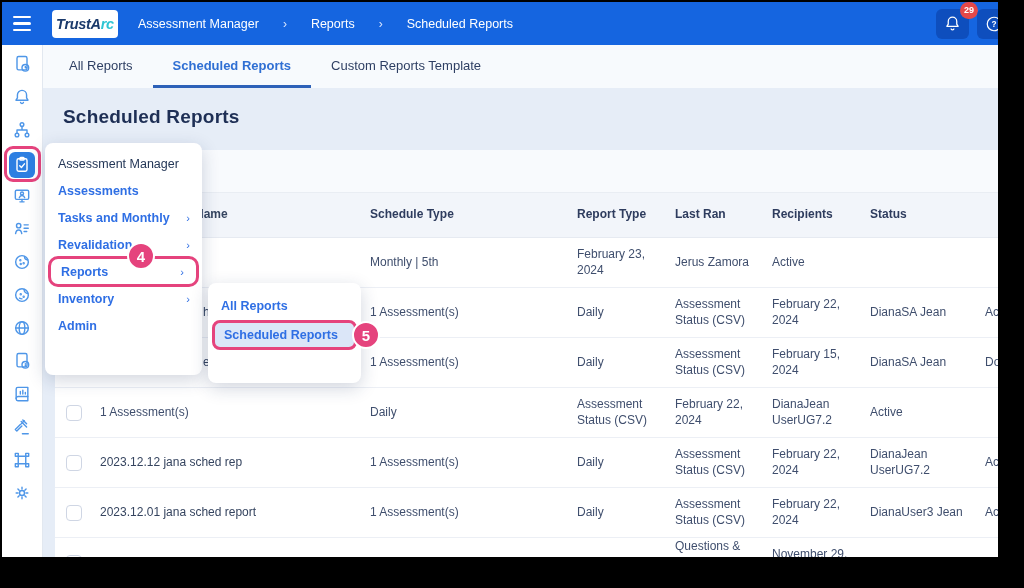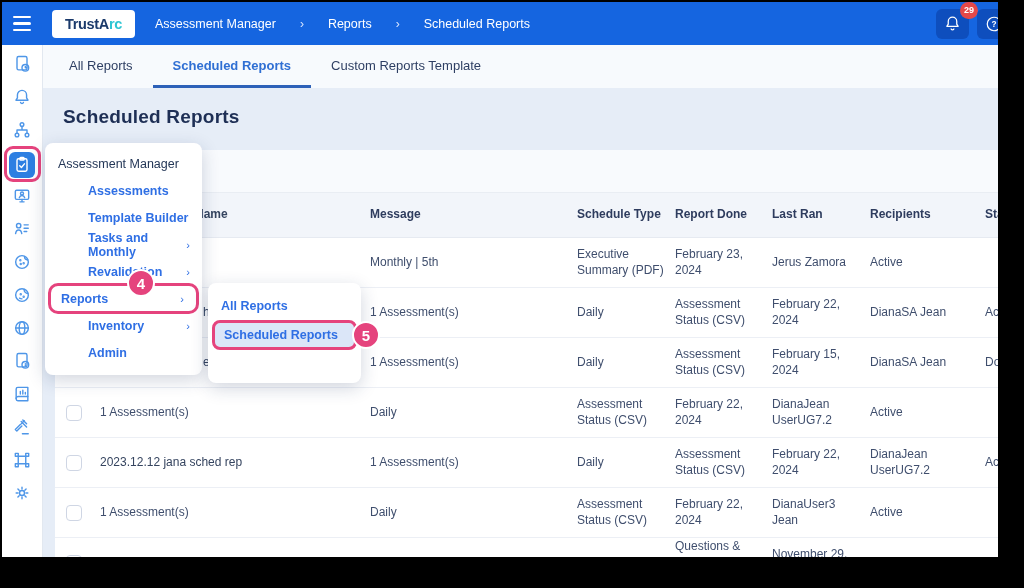--- a/index.html
+++ b/index.html
@@ -3,21 +3,21 @@
 <meta charset="utf-8">
 <style>
   * { margin:0; padding:0; box-sizing:border-box; }
   html,body { width:1024px; height:588px; background:#000; font-family:"Liberation Sans", sans-serif; overflow:hidden; }
   #app { position:absolute; left:2px; top:2px; width:996px; height:555px; background:#e6edf7; overflow:hidden; }
 
   
   .topbar { position:absolute; left:0; top:0; width:100%; height:43px; background:#1565e0; display:flex; align-items:center; z-index:30; }
   .hamburger { width:40px; height:43px; display:flex; flex-direction:column; justify-content:center; align-items:center; gap:4px; cursor:pointer; }
   .hamburger i { display:block; width:18px; height:2.4px; background:#fff; border-radius:2px; }
-  .logo { margin-left:10px; background:#fff; border-radius:4px; width:83px; height:28px; display:flex; align-items:center; justify-content:center; font-weight:bold; font-size:14.5px; letter-spacing:-0.3px; }
+  .logo { margin-left:10px; background:#fff; border-radius:4px; width:66px; height:28px; display:flex; align-items:center; justify-content:center; font-weight:bold; font-size:14.5px; letter-spacing:-0.3px;font-style:italic; }
   .logo .p1 { color:#1b3a6b; } .logo .p2 { color:#2ec5d3; }
   .crumbs { margin-left:20px; display:flex; align-items:center; gap:24px; color:#fff; font-size:12.5px; }
   .crumbs .sep { font-size:12px; color:#d6e4ff; }
   .top-right { position:absolute; right:0; top:0; height:43px; display:flex; align-items:center; }
   .icon-btn { position:relative; width:33px; height:30px; background:rgba(10,60,160,.55); border-radius:6px; display:flex; align-items:center; justify-content:center; margin-right:8px; cursor:pointer; }
   .icon-btn.help { margin-right:-12px; background:rgba(10,60,160,.55); }
   .badge-red { position:absolute; top:-7px; right:-9px; min-width:18px; height:17px; border-radius:9px; background:#e54848; color:#fff; font-size:9px; font-weight:bold; display:flex; align-items:center; justify-content:center; padding:1px 3px; }
 
   
   .sidebar { position:absolute; left:0; top:43px; width:41px; bottom:0; background:#fff; border-right:1px solid #e2e8f0; z-index:5; display:flex; flex-direction:column; align-items:center; padding-top:4px; }
@@ -43,21 +43,21 @@
   .thead .c-name { padding-left:95px; }
   .trow { height:50px; background:#fff; border-bottom:1px solid #eceff5; font-size:12px; color:#3f4e6d; }
   .trow .cell { padding-right:10px; line-height:1.3; }
   .cb { width:16px; height:16px; border:1.5px solid #cfd6e4; border-radius:4px; background:#fff; margin-left:11px; cursor:pointer; }
   .c-name { color:#35445f; }
   .frag { display:inline-block; padding-left:103px; }
 
   
   .menu { position:absolute; left:43px; top:141px; width:157px; height:232px; background:#fff; border-radius:8px; box-shadow:0 5px 18px rgba(25,45,90,.20); z-index:10; }
   .menu-title { padding:14px 12px 6px 13px; font-size:12.5px; color:#243757; }
-  .menu-item { height:27px; display:flex; align-items:center; padding-left:29px; font-size:12.5px; font-weight:bold; color:#2f6fe4; cursor:pointer;margin-left:14px; }
+  .menu-item { height:27px; display:flex; align-items:center; padding-left:13px; font-size:12.5px; font-weight:bold; color:#2f6fe4; cursor:pointer; }
   .menu-item .chev { margin-left:auto; margin-right:12px; font-size:11px; font-weight:normal; }
   .menu-item.hl { position:relative; height:31px; margin:-2px 3px; padding-left:10px; border:3px solid #e5437d; border-radius:10px; box-shadow:0 0 0 2px #fff; }
   .callout { position:absolute; width:28px; height:28px; border-radius:50%; background:#e5437d; border:2px solid #fff; color:#fff; font-size:15px; font-weight:bold; display:flex; align-items:center; justify-content:center; z-index:12; }
   .menu .callout { left:76px; top:-17px; }
 
   
   .submenu { position:absolute; left:206px; top:281px; width:153px; height:100px; background:#fff; border-radius:8px; box-shadow:0 5px 18px rgba(25,45,90,.20); z-index:11; padding-top:10px; }
   .sub-item { height:26px; display:flex; align-items:center; padding-left:13px; font-size:12.5px; font-weight:bold; color:#2f6fe4; cursor:pointer; }
   .sub-item.hl { position:relative; height:30px; margin:1px 4px; padding-left:9px; background:#dbe6f8; border:3px solid #e5437d; border-radius:8px; box-shadow:0 0 0 2px #fff; }
   .sub-item.hl .callout { right:-26px; top:-2px; left:auto; }
@@ -212,35 +212,33 @@
         <div class="tab active">Scheduled Reports</div>
         <div class="tab">Custom Reports Template</div>
       </div>
     <div class="page-title">Scheduled Reports</div>
 
     <div class="card">
       <div class="toolbar"></div>
       <div class="tgrid thead" id="thead">
           <div class="cell"></div>
           <div class="cell c-name">Name</div>
-          <div class="cell">Message</div>
           <div class="cell">Schedule Type</div>
-          <div class="cell">Report Done</div>
+          <div class="cell">Report Type</div>
           <div class="cell">Last Ran</div>
           <div class="cell">Recipients</div>
           <div class="cell">Status</div>
         </div>
       <div id="tbody">
           <div class="tgrid trow">
             <div class="cell">
               <div class="cb"></div>
             </div>
             <div class="cell c-name"></div>
             <div class="cell">Monthly | 5th</div>
-            <div class="cell">Executive Summary (PDF)</div>
             <div class="cell">February 23, 2024</div>
             <div class="cell">Jerus Zamora</div>
             <div class="cell">Active</div>
           </div>
           <div class="tgrid trow">
             <div class="cell">
               <div class="cb"></div>
             </div>
             <div class="cell c-name"><div class="frag">h</div></div>
             <div class="cell">1 Assessment(s)</div>
@@ -282,20 +280,21 @@
             <div class="cell">Daily</div>
             <div class="cell">Assessment Status (CSV)</div>
             <div class="cell">February 22, 2024</div>
             <div class="cell">DianaJean UserUG7.2</div>
             <div class="cell">Active</div>
           </div>
           <div class="tgrid trow">
             <div class="cell">
               <div class="cb"></div>
             </div>
+            <div class="cell c-name">2023.12.01 jana sched report</div>
             <div class="cell">1 Assessment(s)</div>
             <div class="cell">Daily</div>
             <div class="cell">Assessment Status (CSV)</div>
             <div class="cell">February 22, 2024</div>
             <div class="cell">DianaUser3 Jean</div>
             <div class="cell">Active</div>
           </div>
           <div class="tgrid trow">
             <div class="cell">
               <div class="cb"></div>
@@ -312,23 +311,20 @@
     </div>
   </div>
 
   <div class="menu">
     <div class="menu-title">Assessment Manager</div>
     <div id="menu-items">
         <div class="menu-item">
           <div style="pointer-events: none;">Assessments</div>
         </div>
         <div class="menu-item">
-          <div style="pointer-events: none;">Template Builder</div>
-        </div>
-        <div class="menu-item">
           <div style="pointer-events: none;">Tasks and Monthly</div>
           <div class="chev">›</div>
         </div>
         <div class="menu-item">
           <div style="pointer-events: none;">Revalidation</div>
           <div class="chev">›</div>
         </div>
         <div class="menu-item hl">
           <div style="pointer-events: none;">Reports</div>
           <div class="chev">›</div>

